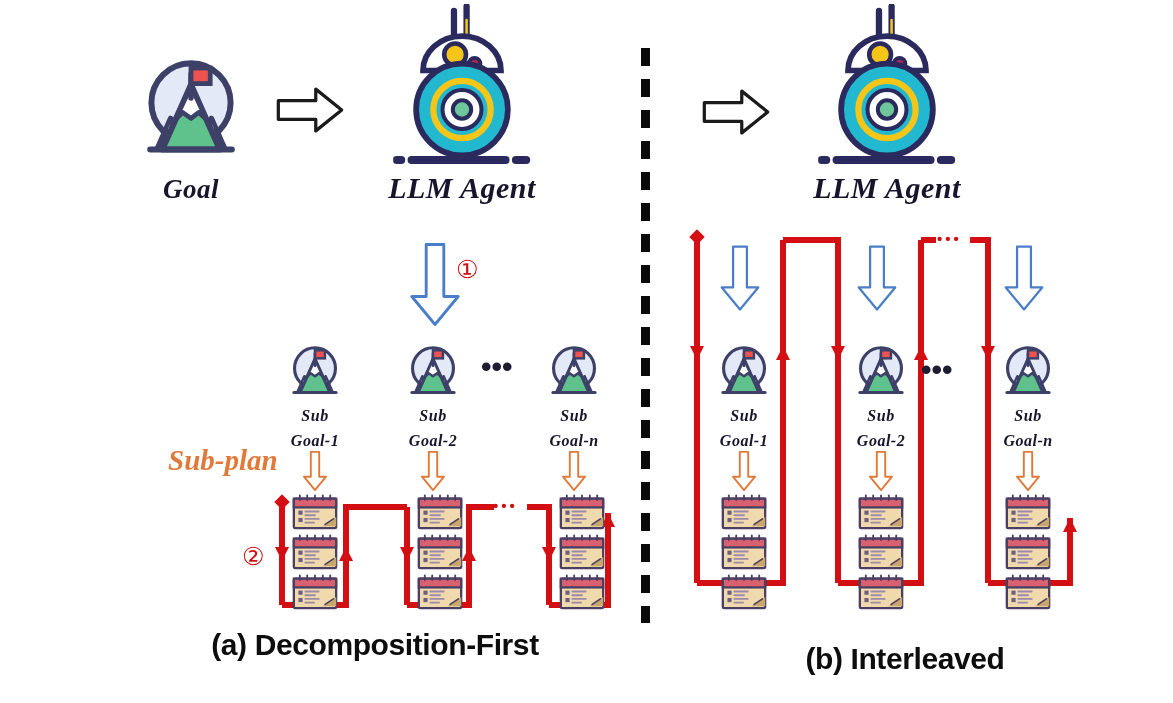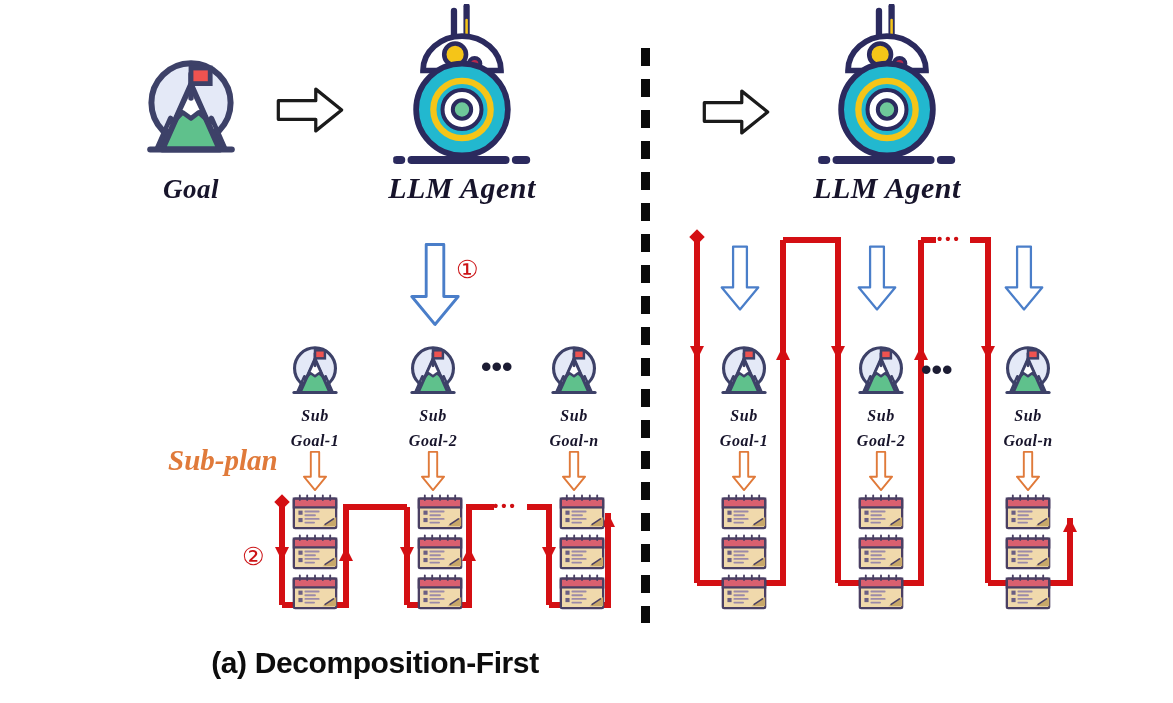--- a/index.html
+++ b/index.html
@@ -278,21 +278,21 @@
         <use href="#ic-card"></use>
       </svg>
     <svg width="46" height="36" viewBox="0 0 100 78" style="margin-top:4px;">
         <use href="#ic-card"></use>
       </svg>
     <svg width="46" height="36" viewBox="0 0 100 78" style="margin-top:4px;">
         <use href="#ic-card"></use>
       </svg>
   </div>
 
-  <div class="abs caption" style="left:140px;top:646px;width:470px;">(a) Decomposition-First</div>
+  <div class="abs caption" style="left:140px;top:628px;width:470px;">(a) Decomposition-First</div>
 
   <div class="abs" id="divider" style="left:641px;top:48px;height:575px;"></div>
 
   <div class="abs" style="left:700px;top:86px;">
     <svg width="72" height="52" viewBox="0 0 100 70">
       <use href="#ic-arrow-right"></use>
     </svg>
   </div>
 
   <div class="abs" style="left:797px;top:4px;width:180px;">
@@ -420,14 +420,15 @@
         <use href="#ic-card"></use>
       </svg>
     <svg width="46" height="36" viewBox="0 0 100 78" style="margin-top:4px;">
         <use href="#ic-card"></use>
       </svg>
     <svg width="46" height="36" viewBox="0 0 100 78" style="margin-top:4px;">
         <use href="#ic-card"></use>
       </svg>
   </div>
 
+  <div class="abs caption" style="left:705px;top:642px;width:400px;">(b) Interleaved</div>
 
 </div>
 
 </body></html>

